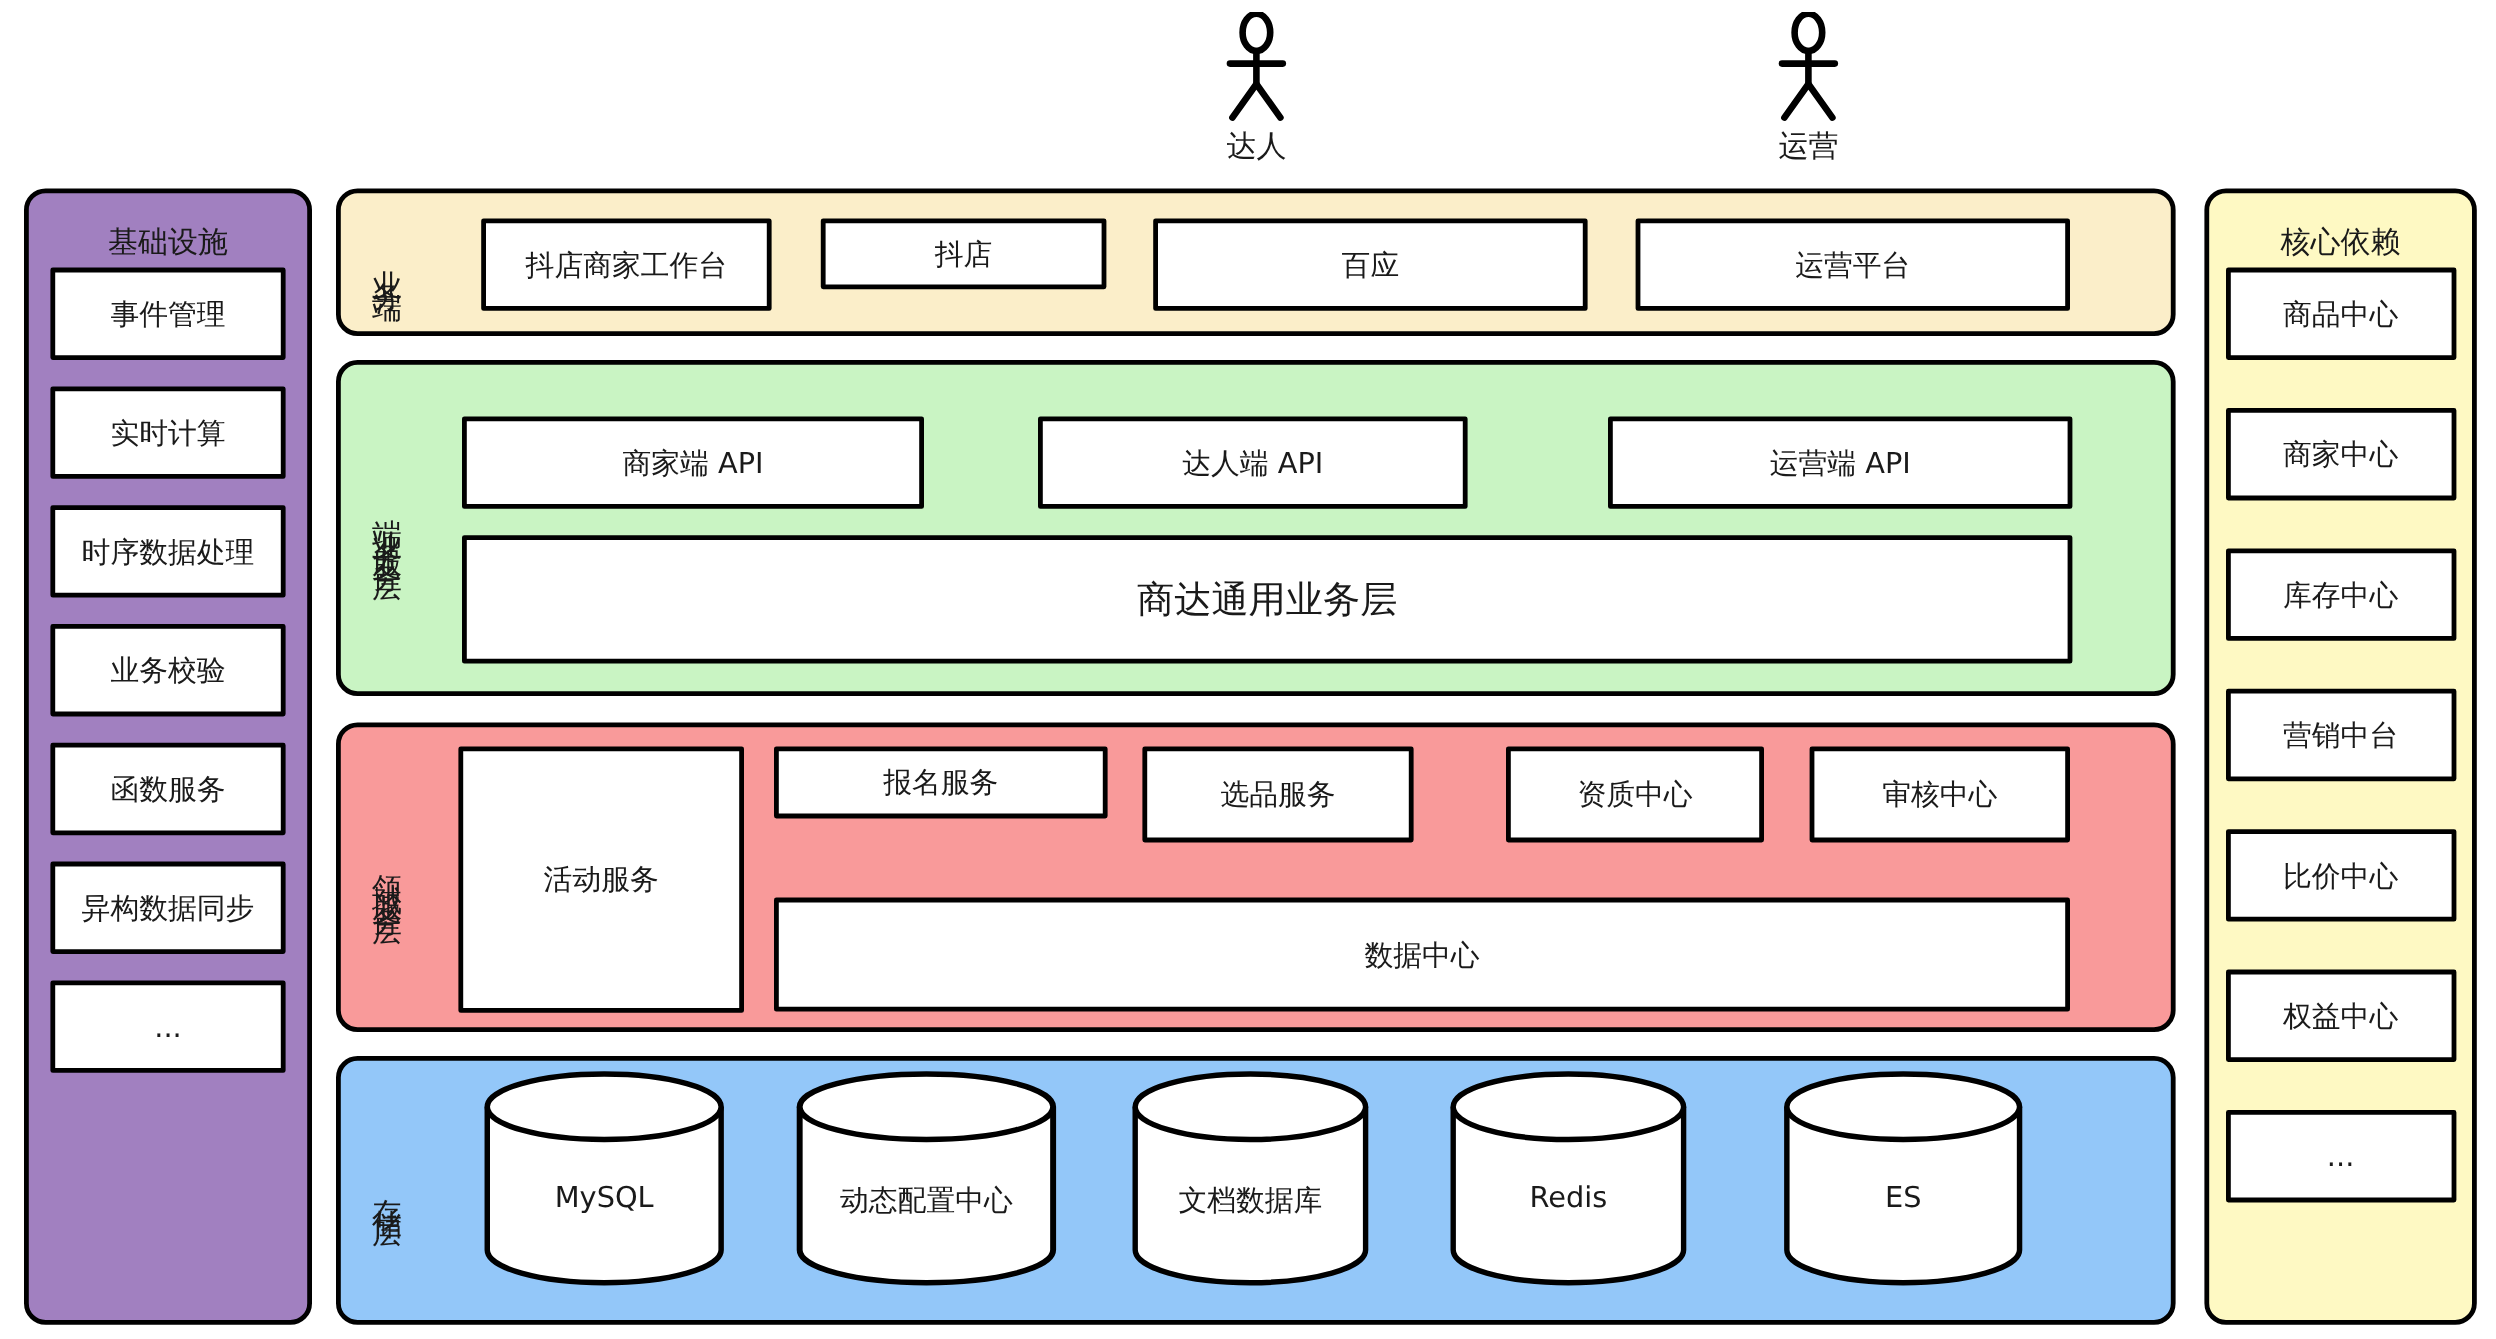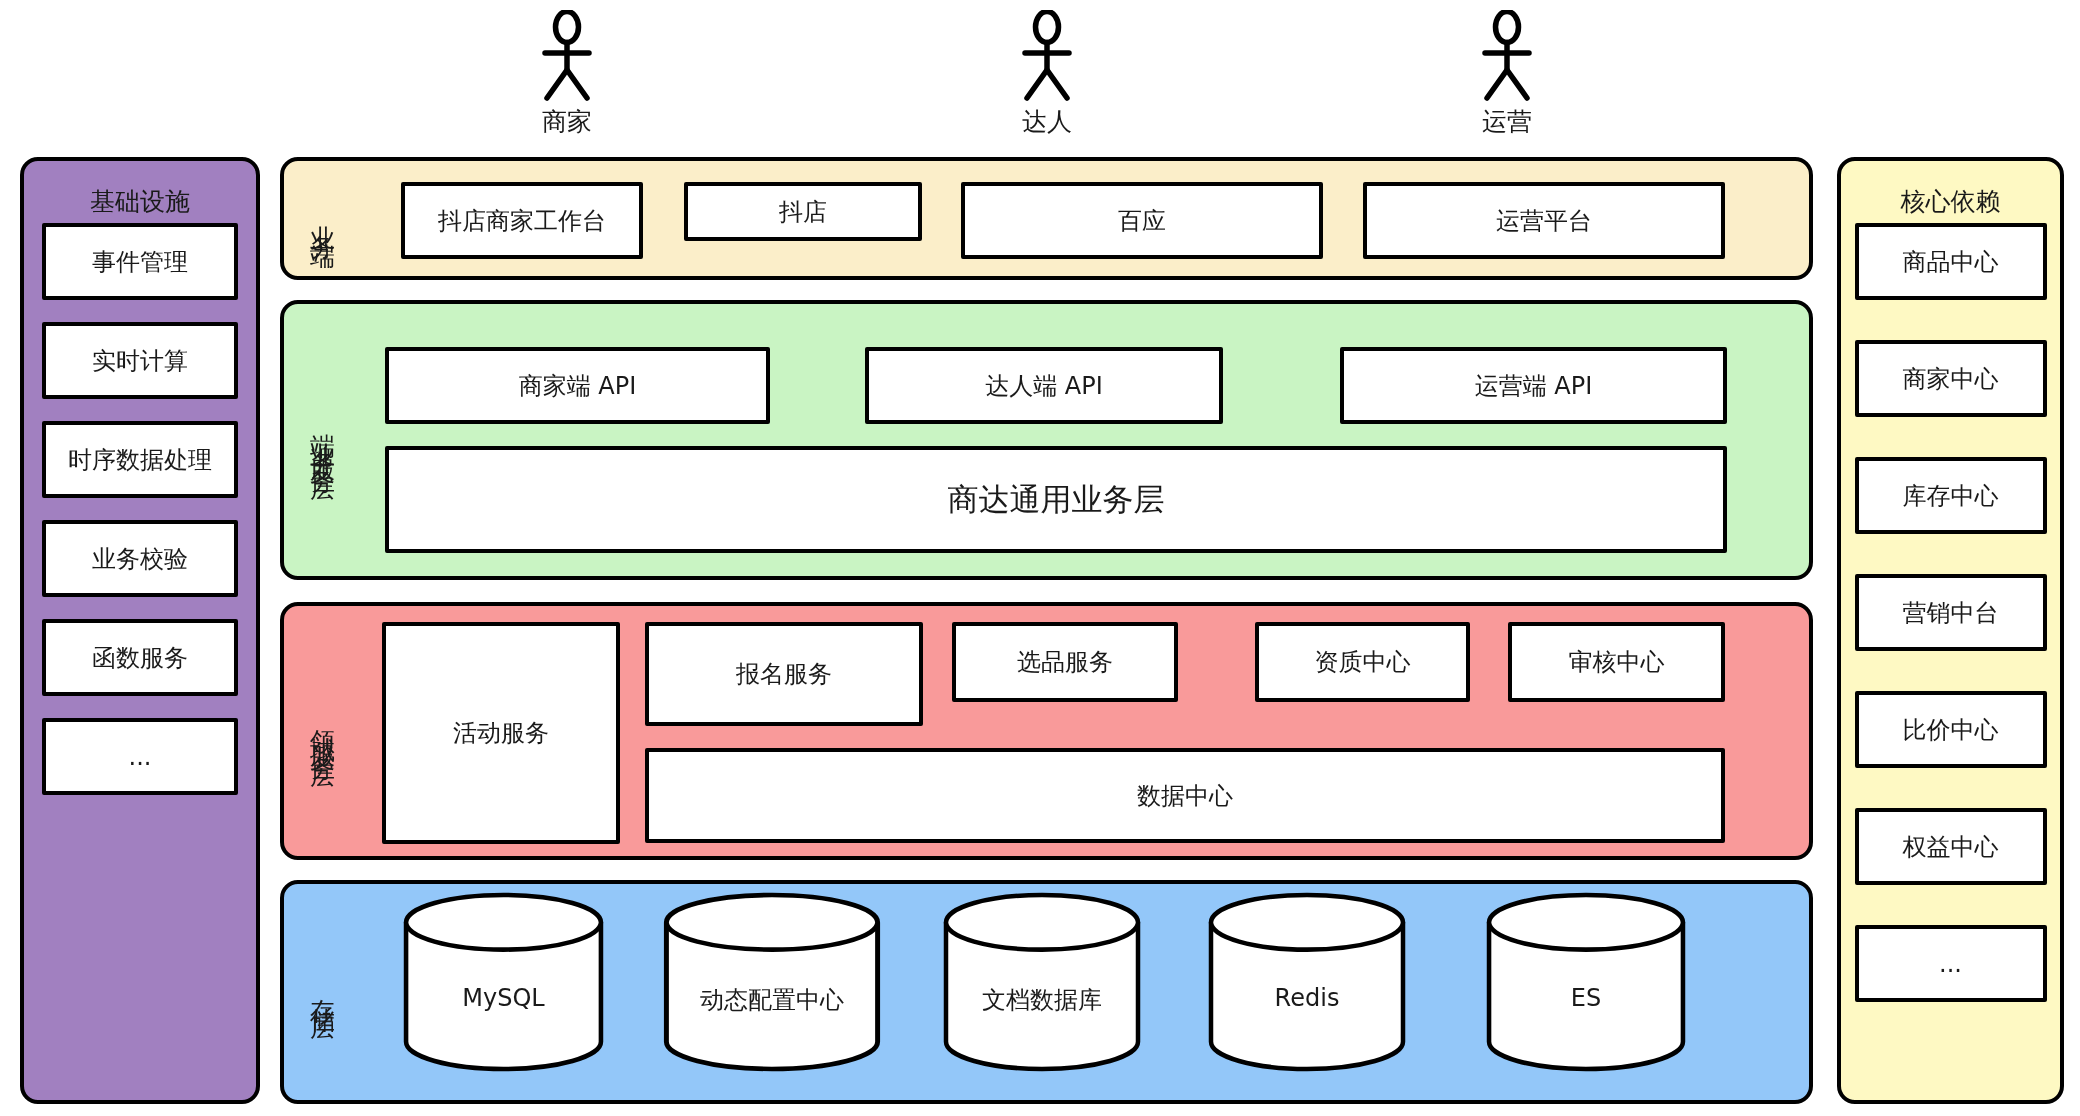--- a/index.html
+++ b/index.html
@@ -36,31 +36,20 @@
   
   .cyl{position:absolute;top:8px;height:182px;}
   .cyl svg{position:absolute;left:0;top:0;width:100%;height:100%;}
   .cyl-label{position:absolute;left:0;top:92px;width:100%;text-align:center;font-size:24px;}
 </style>
 </head>
 <body>
 
 <div class="stage">
 
-  <div class="actor" style="left:507px">
-    <svg width="66" height="92" viewBox="0 0 66 92">
-      <g fill="none" stroke="#000" stroke-width="5.5" stroke-linecap="round">
-        <ellipse cx="33" cy="17" rx="11.5" ry="15.5"></ellipse>
-        <line x1="33" y1="32.5" x2="33" y2="60"></line>
-        <line x1="11" y1="43" x2="55" y2="43"></line>
-        <polyline points="13,88 33,60 53,88"></polyline>
-      </g>
-    </svg>
-    <div class="actor-label">商家</div>
-  </div>
   <div class="actor" style="left:987px">
     <svg width="66" height="92" viewBox="0 0 66 92">
       <g fill="none" stroke="#000" stroke-width="5.5" stroke-linecap="round">
         <ellipse cx="33" cy="17" rx="11.5" ry="15.5"></ellipse>
         <line x1="33" y1="32.5" x2="33" y2="60"></line>
         <line x1="11" y1="43" x2="55" y2="43"></line>
         <polyline points="13,88 33,60 53,88"></polyline>
       </g>
     </svg>
     <div class="actor-label">达人</div>
@@ -77,20 +66,21 @@
     <div class="actor-label">运营</div>
   </div>
 
   <div class="panel panel-left">
     <div class="panel-title">基础设施</div>
     <div class="pitem">事件管理</div>
     <div class="pitem">实时计算</div>
     <div class="pitem">时序数据处理</div>
     <div class="pitem">业务校验</div>
     <div class="pitem">函数服务</div>
+    <div class="pitem">异构数据同步</div>
     <div class="pitem">...</div>
   </div>
 
   <div class="panel panel-right">
     <div class="panel-title">核心依赖</div>
     <div class="pitem">商品中心</div>
     <div class="pitem">商家中心</div>
     <div class="pitem">库存中心</div>
     <div class="pitem">营销中台</div>
     <div class="pitem">比价中心</div>
@@ -110,21 +100,21 @@
     <div class="v-label">端业务服务层</div>
     <div class="wbox" style="left:101px;top:43px;width:385px;height:77px">商家端 API</div>
     <div class="wbox" style="left:581px;top:43px;width:358px;height:77px">达人端 API</div>
     <div class="wbox" style="left:1056px;top:43px;width:387px;height:77px">运营端 API</div>
     <div class="wbox wbox-big" style="left:101px;top:142px;width:1342px;height:107px">商达通用业务层</div>
   </div>
 
   <div class="row row-red">
     <div class="v-label">领域服务层</div>
     <div class="wbox" style="left:98px;top:16px;width:238px;height:222px">活动服务</div>
-    <div class="wbox" style="left:361px;top:16px;width:278px;height:104px">报名服务</div>
+    <div class="wbox" style="left:361px;top:16px;width:278px;height:60px">报名服务</div>
     <div class="wbox" style="left:668px;top:16px;width:226px;height:80px">选品服务</div>
     <div class="wbox" style="left:971px;top:16px;width:215px;height:80px">资质中心</div>
     <div class="wbox" style="left:1224px;top:16px;width:217px;height:80px">审核中心</div>
     <div class="wbox" style="left:361px;top:142px;width:1080px;height:95px">数据中心</div>
   </div>
 
   <div class="row row-blue">
     <div class="v-label">存储层</div>
 
     <div class="cyl" style="left:118px;width:203px">

